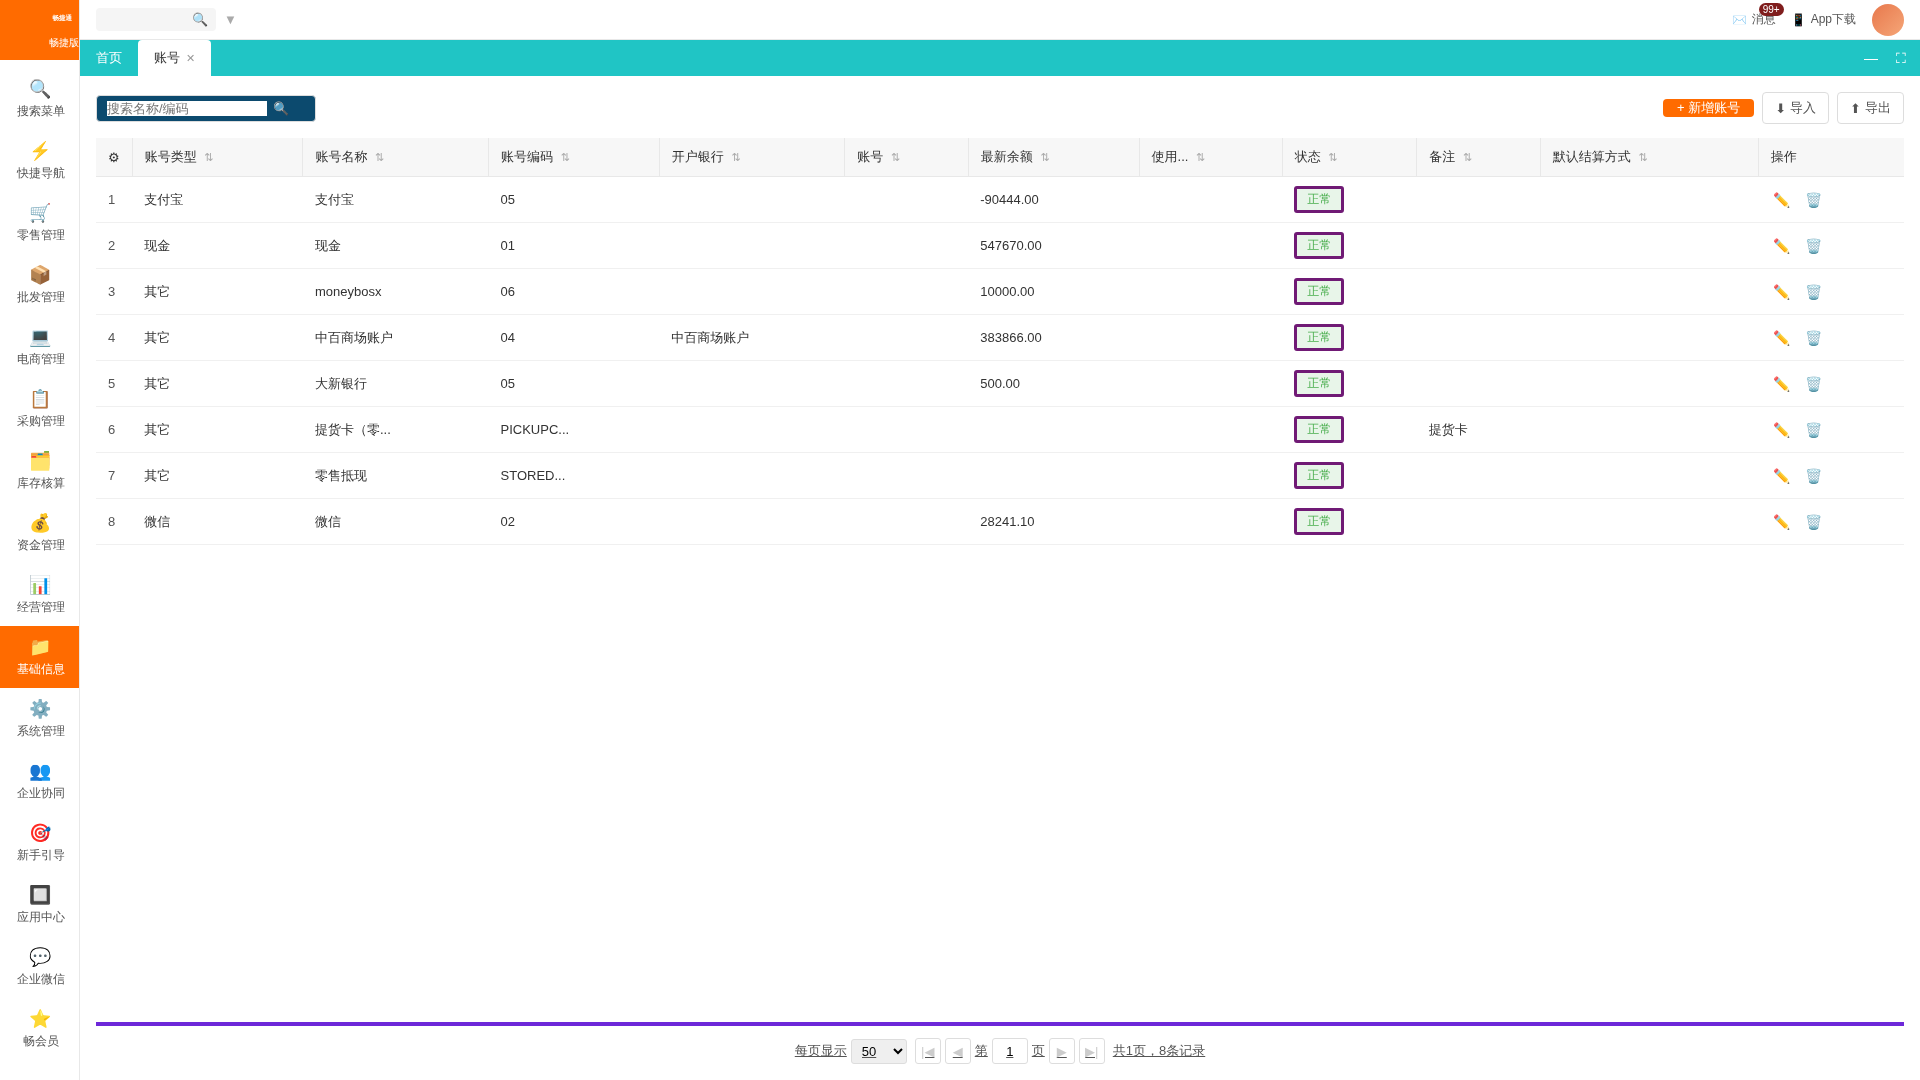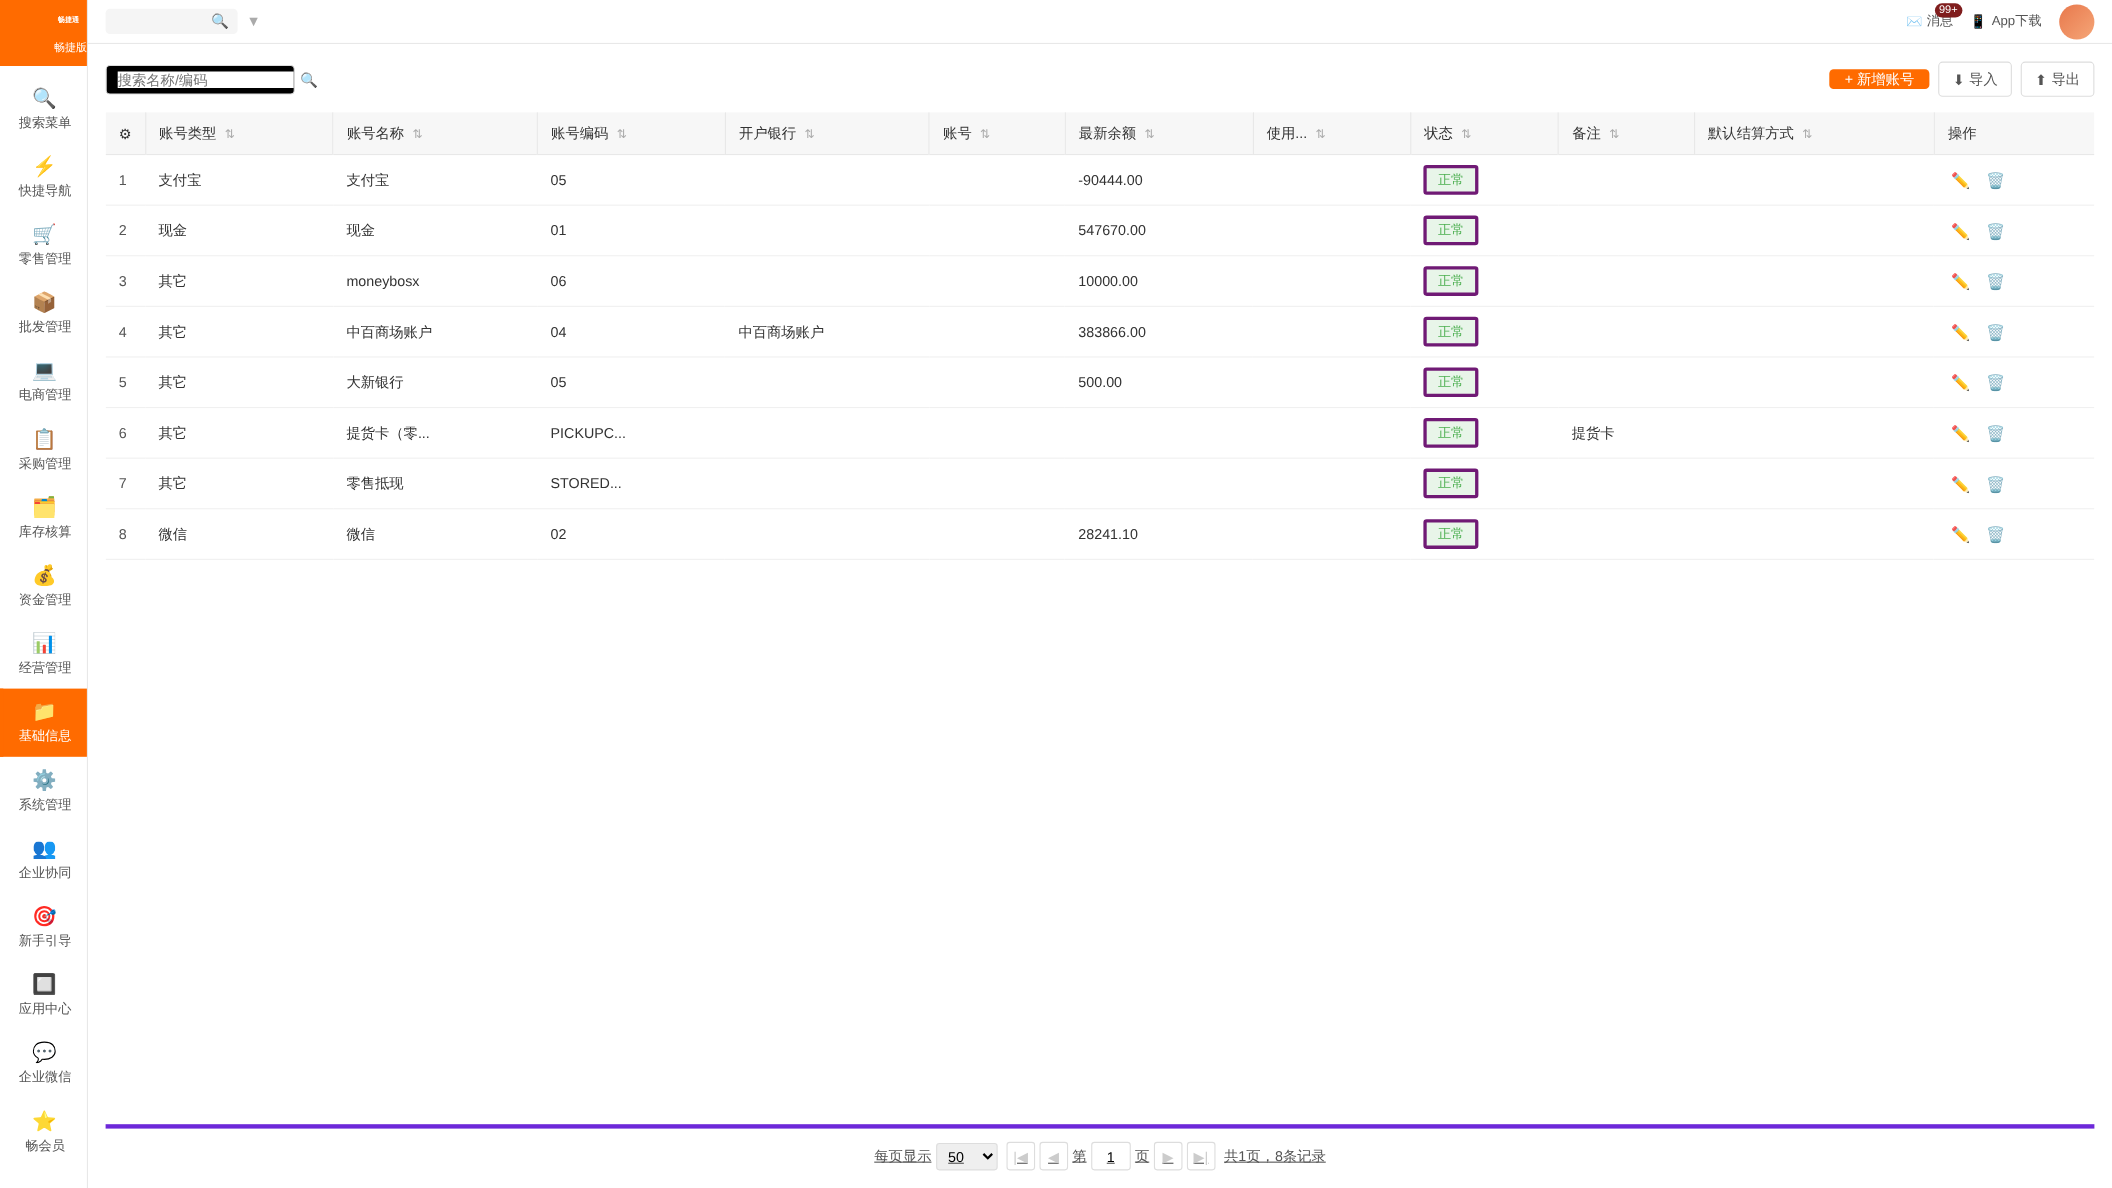--- a/index.html
+++ b/index.html
@@ -198,22 +198,22 @@
       margin-bottom: 14px;
       flex-shrink: 0;
     }
     .search-box {
       display: flex;
       align-items: center;
       border: 1px solid #ddd;
       border-radius: 4px;
       padding: 5px 10px;
       gap: 6px;
-      width: 172px;
-      background: #000000;
+      width: 220px;
+      background: #0c4a6e;
     }
     .search-box input {
       border: none;
       outline: none;
       font-size: 13px;
       width: 160px;
       color: #999;
     }
     .toolbar-right {
       display: flex;
@@ -459,20 +459,33 @@
         <span class="badge">99+</span>
       </div>
       <div style="display:flex;align-items:center;gap:4px;font-size:12px;color:#555;cursor:pointer;">
         <span>📱</span>
         <span>App下载</span>
       </div>
       <div class="topbar-avatar" style="background: linear-gradient(135deg,#e8784c,#f5a678);"></div>
     </div>
   </div>
 
+  <div class="tabbar">
+    <div class="tab">
+      <span>首页</span>
+    </div>
+    <div class="tab active">
+      <span>账号</span>
+      <span class="tab-close">✕</span>
+    </div>
+    <div class="tabbar-controls">
+      <div class="tabbar-btn">—</div>
+      <div class="tabbar-btn">⛶</div>
+    </div>
+  </div>
 
   <div class="content">
 
     <div class="toolbar">
       <div class="search-box">
         <input type="text" placeholder="搜索名称/编码" style="">
         <span style="color:#aaa;">🔍</span>
       </div>
       <div class="toolbar-right">
         <button class="btn-primary">

